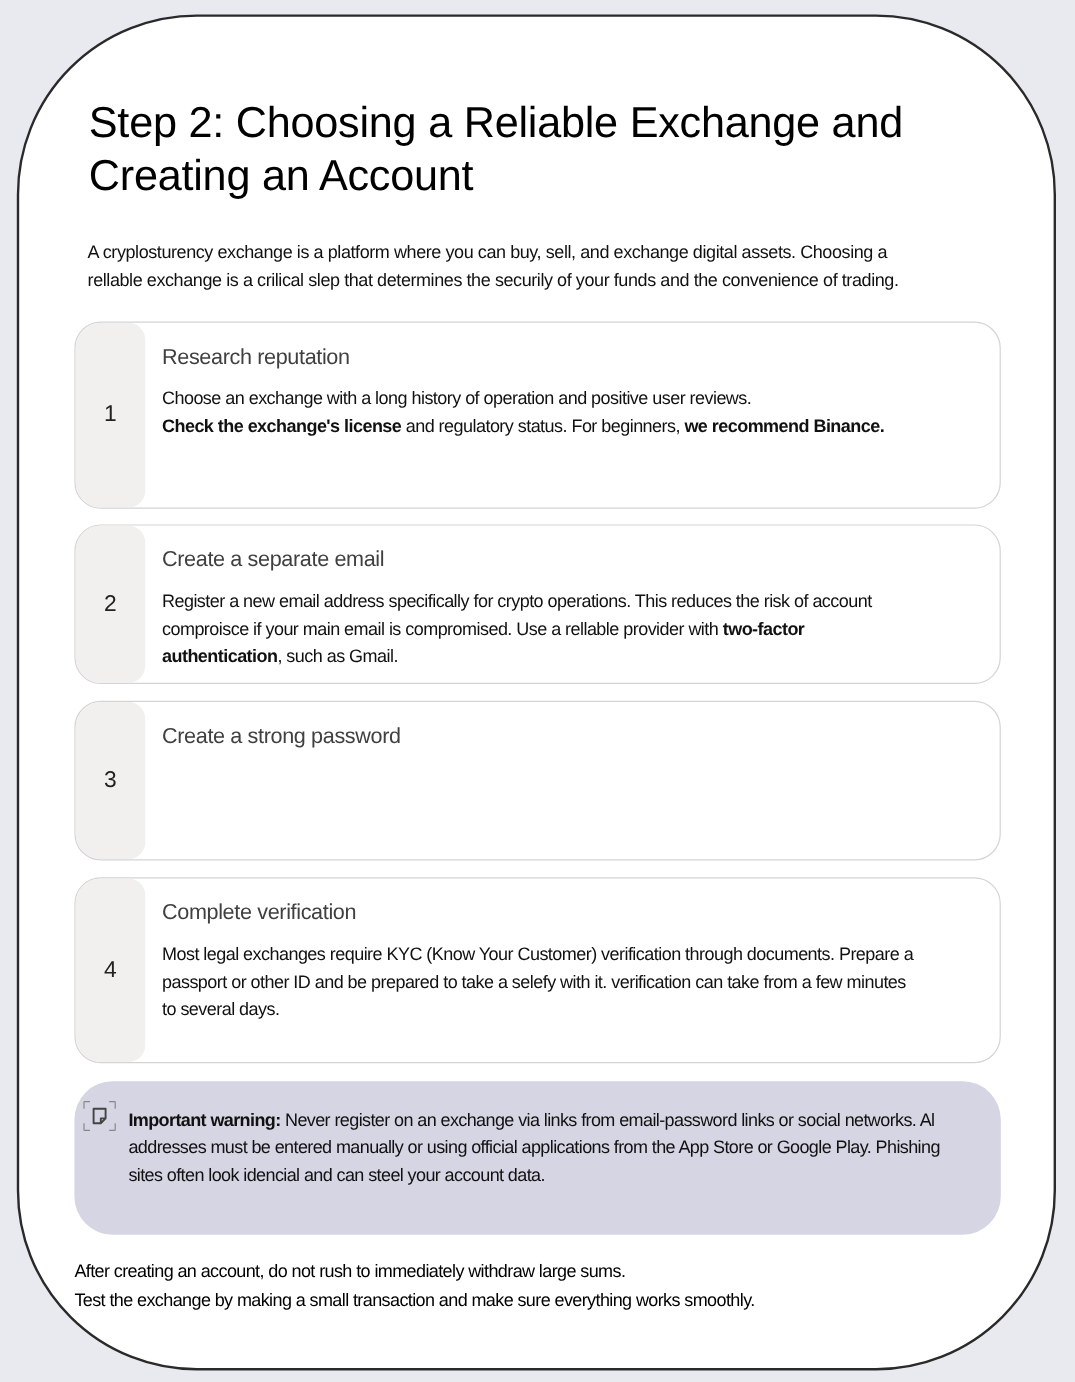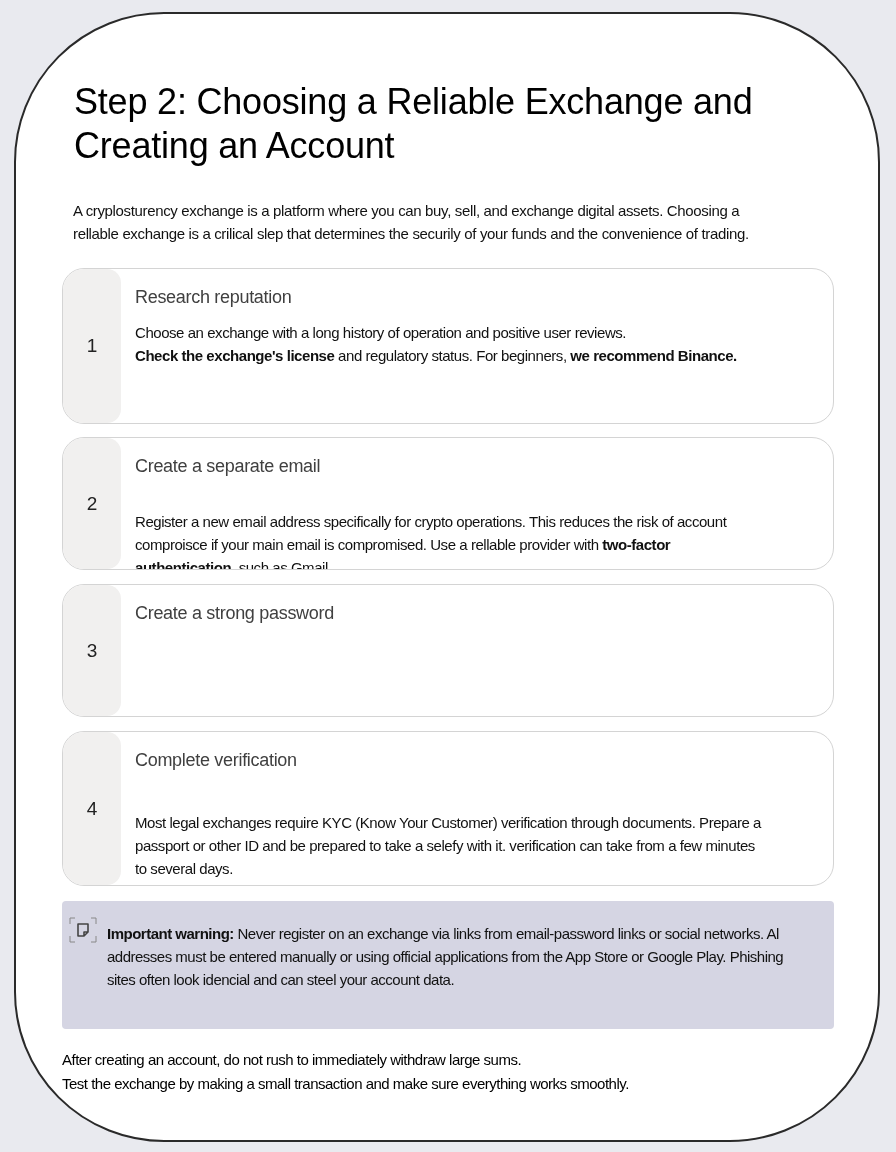--- a/index.html
+++ b/index.html
@@ -77,21 +77,21 @@
     line-height: 23px;
     letter-spacing: -0.45px;
     color: #111;
   }
   .card .cbody b { font-weight: 700; }
   .warning {
     position: absolute;
     left: 62px; top: 901px;
     width: 772px; height: 128px;
     background: #d5d5e3;
-    border-radius: 4px;
+    border-radius: 32px;
   }
   .warning .wicon {
     position: absolute;
     left: 6px; top: 14px;
     width: 30px; height: 30px;
   }
   .warning .wtext {
     position: absolute;
     left: 45px; top: 21px;
     width: 700px;
@@ -130,34 +130,34 @@
   <h3 class="ctitle">Research reputation</h3>
   <p class="cbody">
     <span>Choose an exchange with a long history of operation and positive user reviews.</span><br>
     <b>Check the exchange's license</b><span> and regulatory status. For beginners, </span><b>we recommend Binance.</b>
   </p>
 </div>
 
 <div class="card" style="top:437px;height:133px;">
   <div class="num">2</div>
   <h3 class="ctitle">Create a separate email</h3>
-  <p class="cbody" style="width:600px;margin-top:20px;">
+  <p class="cbody" style="width:600px;">
     <span>Register a new email address specifically for crypto operations. This reduces the risk of account comproisce if your main email is compromised. Use a rellable provider with </span><b>two-factor authentication</b><span>, such as Gmail.</span>
   </p>
 </div>
 
 <div class="card" style="top:584px;height:133px;">
   <div class="num">3</div>
   <h3 class="ctitle">Create a strong password</h3>
 </div>
 
 <div class="card" style="top:731px;height:155px;">
   <div class="num">4</div>
   <h3 class="ctitle">Complete verification</h3>
-  <p class="cbody" style="width:630px;margin-top:27px;">
+  <p class="cbody" style="width:630px;">
     <span>Most legal exchanges require KYC (Know Your Customer) verification through documents. Prepare a passport or other ID and be prepared to take a selefy with it. verification can take from a few minutes to several days.</span>
   </p>
 </div>
 
 <div class="warning">
   <svg class="wicon" viewBox="0 0 30 30">
     <path d="M2 3 H7 M23 3 H28 M2 3 V9 M2 21 V27 M28 3 V9 M28 21 V27 M2 27 H7 M23 27 H28" stroke="#888" stroke-width="1" fill="none"></path>
     <path d="M10 9 H20 V17 L16 21 H10 Z M16 21 V17 H20" stroke="#444" stroke-width="1.6" fill="none" stroke-linejoin="round"></path>
   </svg>
   <p class="wtext">

